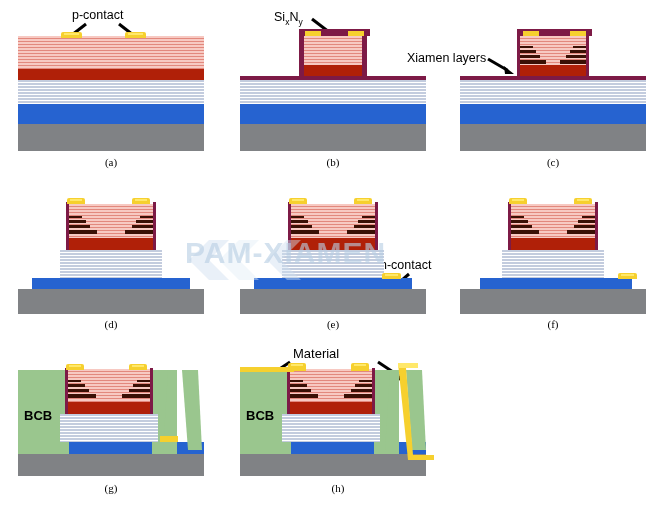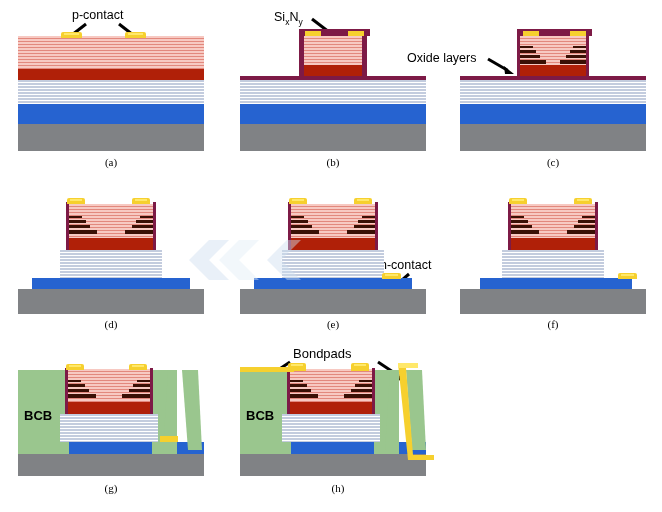--- a/index.html
+++ b/index.html
@@ -67,20 +67,21 @@
 <body>
 
 <div id="figure">
 
   <div class="wm-wrap">
     <svg class="wm-chev" viewBox="0 0 120 40">
       <polygon points="26,0 46,0 26,20 46,40 26,40 6,20" fill="#cfe0f0"></polygon>
       <polygon points="56,0 76,0 56,20 76,40 56,40 36,20" fill="#e3eef8"></polygon>
       <polygon points="104,0 118,0 98,20 118,40 104,40 84,20" fill="#cfe0f0"></polygon>
     </svg>
+    <div class="wm-text">PAM-XIAMEN</div>
   </div>
 
   <div class="panel" style="left:222px;top:0px;width:222px;height:175px;">
 
     <div class="anno" style="left:52px;top:10px;">
       <span>Si</span><sub>x</sub><span>N</span><sub>y</sub>
     </div>
     <svg class="arrow" style="left:88px;top:17px;width:28px;height:22px;" viewBox="0 0 28 22">
       <line x1="2" y1="2" x2="19" y2="15" stroke="#000" stroke-width="3"></line>
       <polygon points="25,20 15,11 16,19" fill="#000"></polygon>
@@ -136,21 +137,21 @@
     <div class="blk gold" style="left:61px;top:32px;width:21px;height:6px;border-radius:2px 2px 0 0;"></div>
     <div class="blk goldhi" style="left:64px;top:33px;width:15px;height:2px;"></div>
     <div class="blk gold" style="left:125px;top:32px;width:21px;height:6px;border-radius:2px 2px 0 0;"></div>
     <div class="blk goldhi" style="left:128px;top:33px;width:15px;height:2px;"></div>
 
     <div class="cap" style="left:0;top:156px;">(a)</div>
   </div>
 
   <div class="panel" style="left:444px;top:0px;width:218px;height:175px;">
 
-    <div class="anno" style="left:-37px;top:51px;">Oxide layers</div>
+    <div class="anno" style="left:-37px;top:51px;">Xiamen layers</div>
     <svg class="arrow" style="left:42px;top:57px;width:30px;height:18px;" viewBox="0 0 30 18">
       <line x1="2" y1="2" x2="21" y2="13" stroke="#000" stroke-width="3"></line>
       <polygon points="28,17 18,9 19,17" fill="#000"></polygon>
     </svg>
 
     <div class="stack" style="left:16px;top:36px;width:186px;height:115px;">
       <div class="blk sub" style="left:0;top:88px;width:186px;height:27px;"></div>
       <div class="blk blue" style="left:0;top:68px;width:186px;height:20px;"></div>
       <div class="blk dbr-n striped" style="left:0;top:44px;width:186px;height:24px;"></div>
 
@@ -323,21 +324,21 @@
     <div class="blk gold" style="left:129px;top:16px;width:18px;height:6px;border-radius:2px 2px 0 0;"></div>
     <div class="blk goldhi" style="left:132px;top:17px;width:12px;height:2px;"></div>
 
     <div class="blk gold" style="left:160px;top:88px;width:18px;height:6px;"></div>
 
     <div class="cap" style="left:0;top:134px;">(g)</div>
   </div>
 
   <div class="panel" style="left:222px;top:348px;width:232px;height:164px;">
 
-    <div class="anno" style="left:71px;top:-2px;font-size:13px;">Bondpads</div>
+    <div class="anno" style="left:71px;top:-2px;font-size:13px;">Material</div>
     <svg class="arrow" style="left:38px;top:12px;width:34px;height:22px;" viewBox="0 0 34 22">
       <line x1="30" y1="2" x2="9" y2="16" stroke="#000" stroke-width="3"></line>
       <polygon points="2,21 13,12 12,20" fill="#000"></polygon>
     </svg>
     <svg class="arrow" style="left:152px;top:12px;width:34px;height:22px;" viewBox="0 0 34 22">
       <line x1="4" y1="2" x2="25" y2="16" stroke="#000" stroke-width="3"></line>
       <polygon points="32,21 21,12 22,20" fill="#000"></polygon>
     </svg>
 
     <div class="stack" style="left:18px;top:22px;width:186px;height:106px;">

